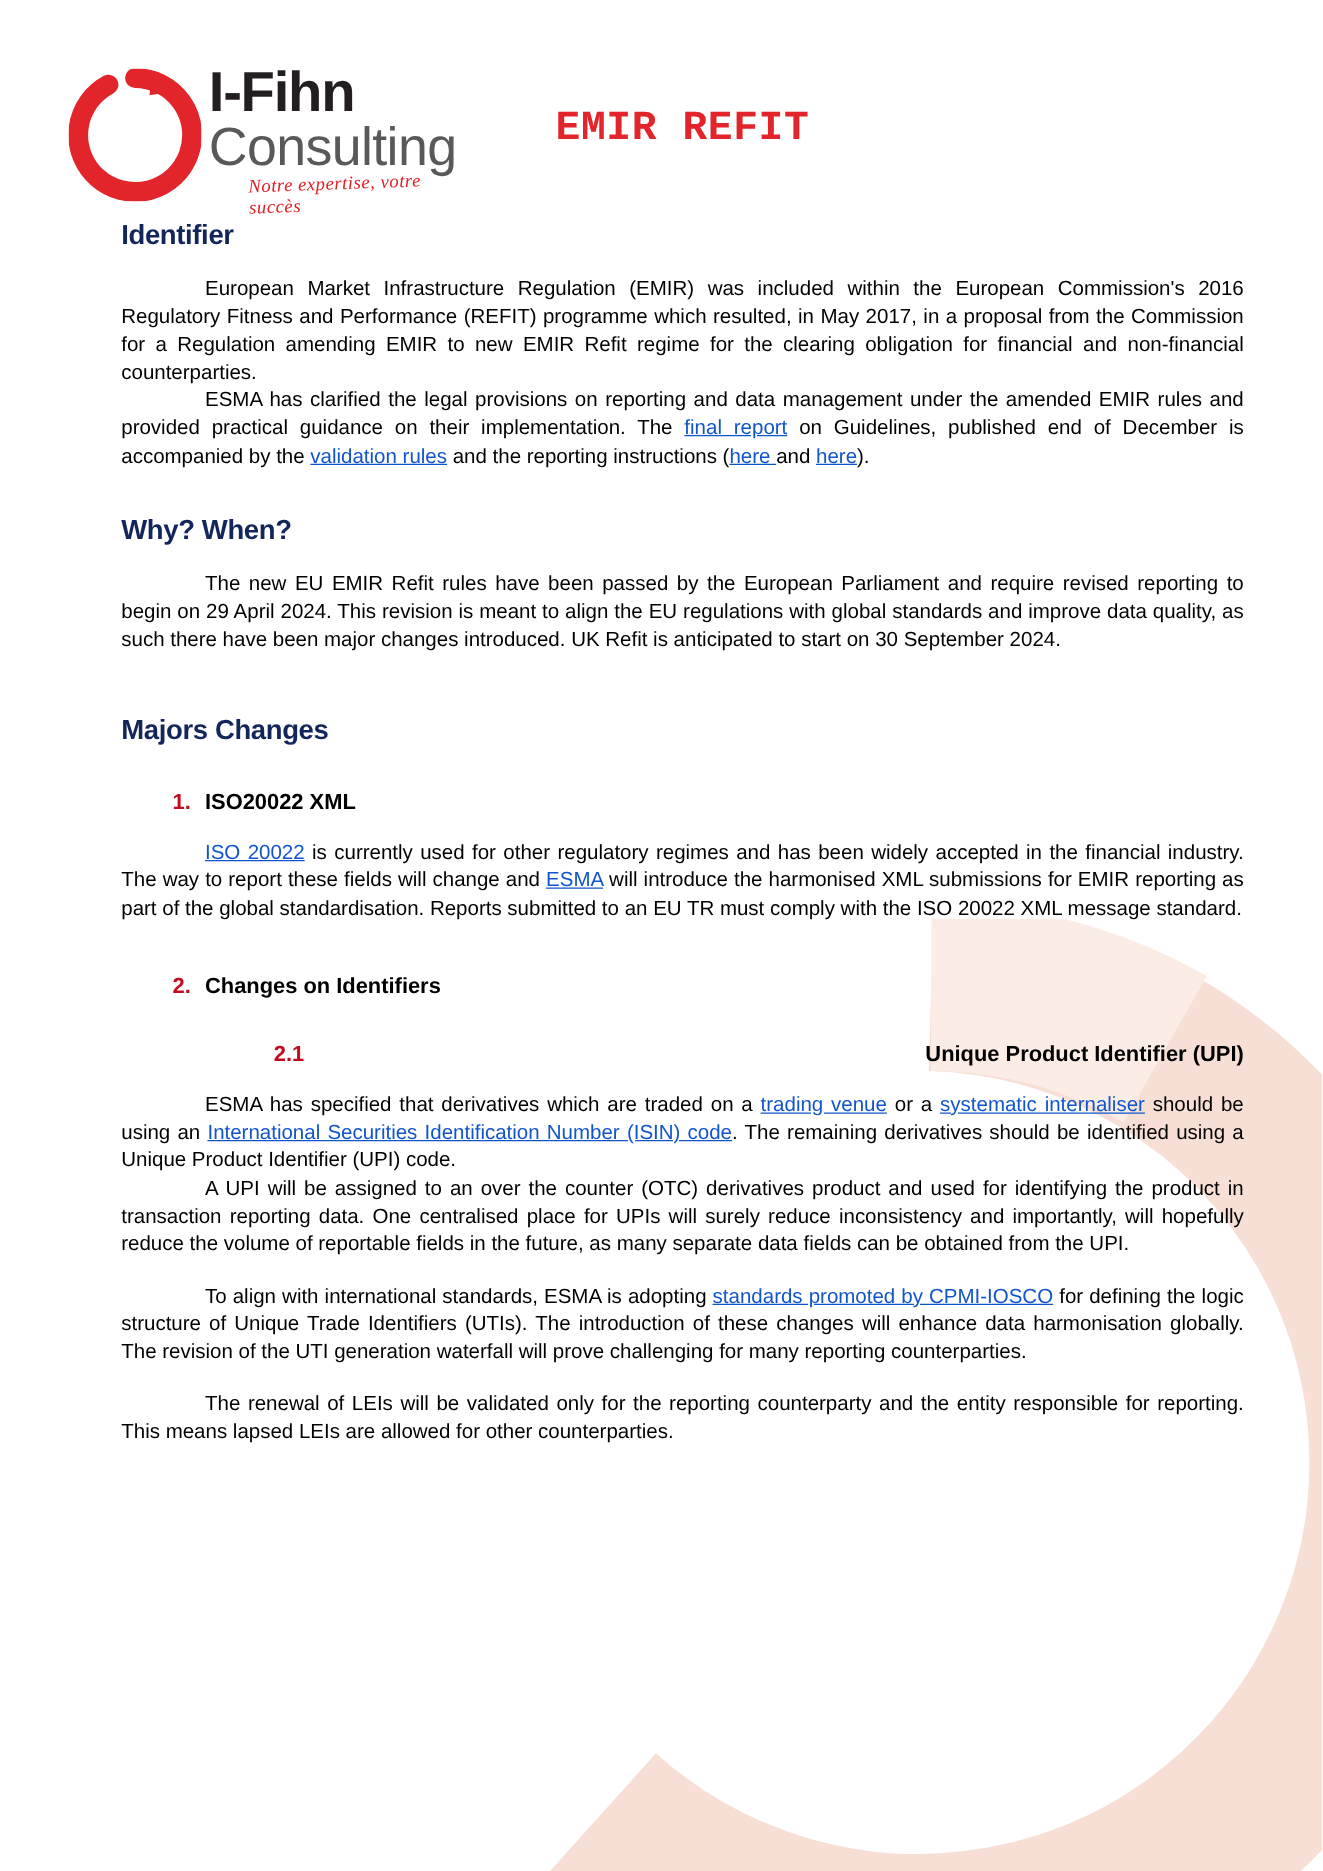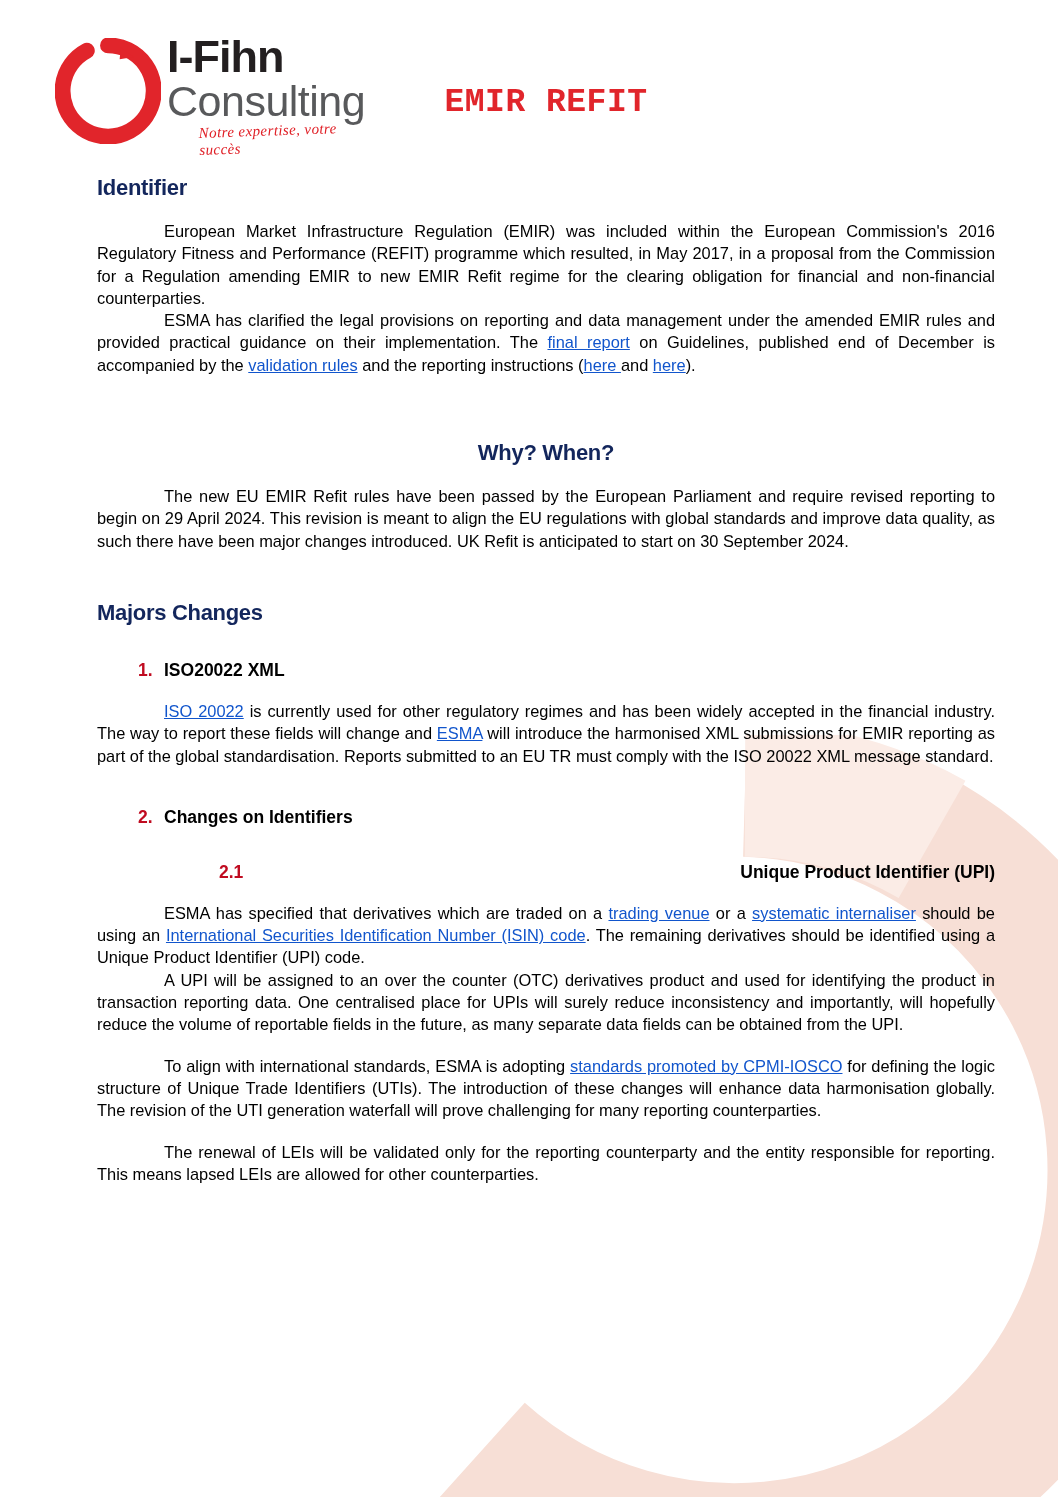--- a/index.html
+++ b/index.html
@@ -30,21 +30,21 @@
     pointer-events: none;
     z-index: 0;
     opacity: 1;
   }
   .watermark svg { display: block; width: 100%; height: 100%; }
 
   
   .logo {
     position: absolute;
     left: 55px;
-    top: 34px;
+    top: 51px;
     width: 290px;
     height: 140px;
     z-index: 3;
   }
   .logo-ring {
     position: absolute;
     left: 0px;
     top: 4px;
     width: 106px;
     height: 106px;
@@ -103,21 +103,21 @@
   }
   .h1 {
     color: #13265c;
     font-weight: bold;
     font-size: 22px;
     letter-spacing: -0.3px;
     margin: 0;
     font-family: "Liberation Sans", sans-serif;
   }
   .h1.background-h   { margin-top: 54px; }
-  .h1.why-h          { margin-top: 64px; text-align: center; }
+  .h1.why-h          { margin-top: 35px; }
   .h1.majors-h       { margin-top: 48px; }
 
   p.body {
     font-family: "Liberation Sans", sans-serif;
     font-size: 16.4px;
     line-height: 22.3px;
     color: #000000;
     text-align: justify;
     margin: 0;
     text-indent: 67px;

